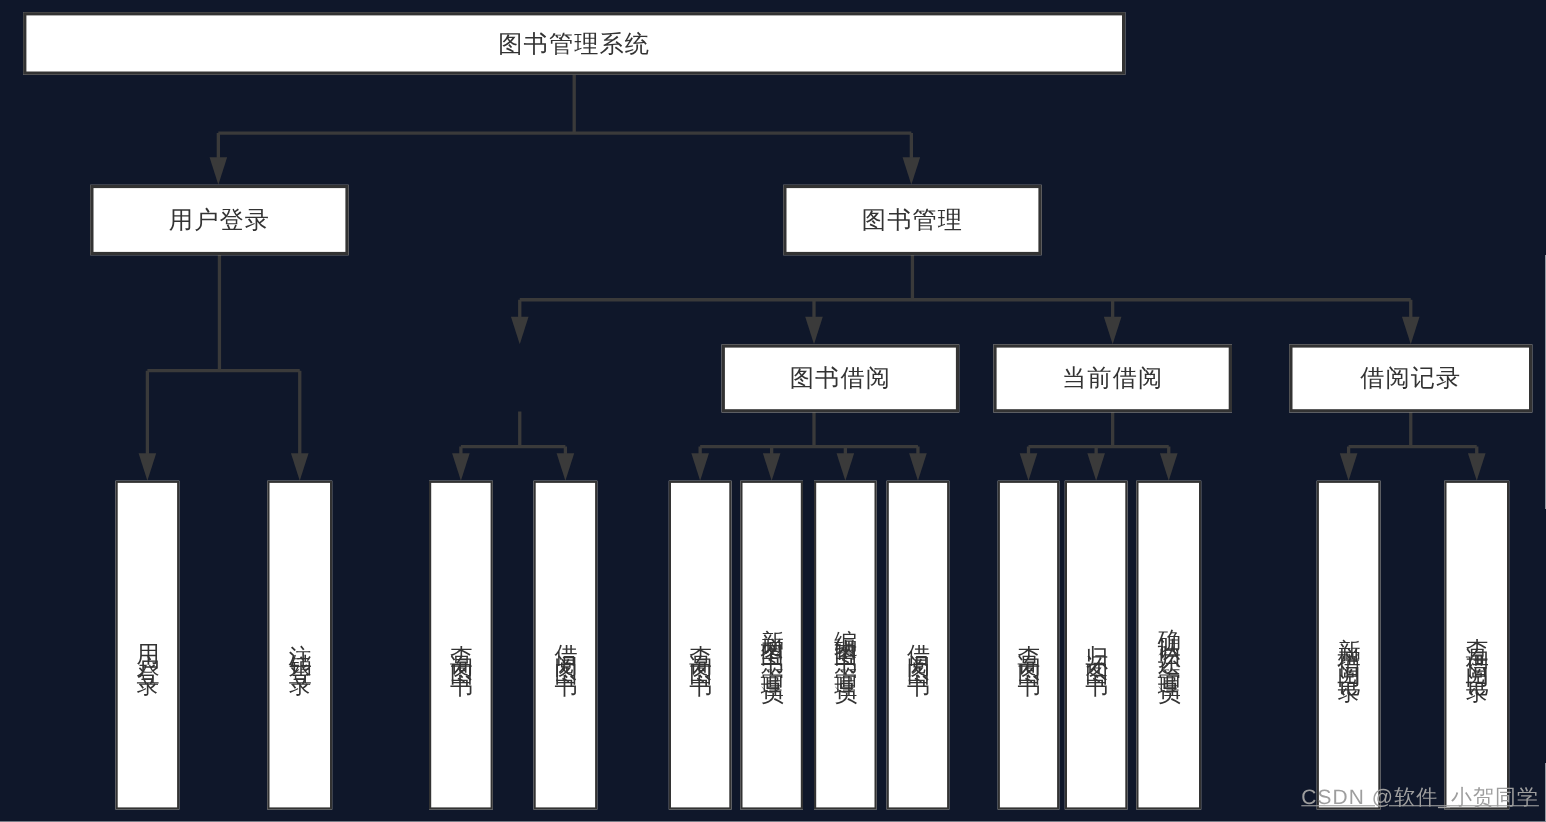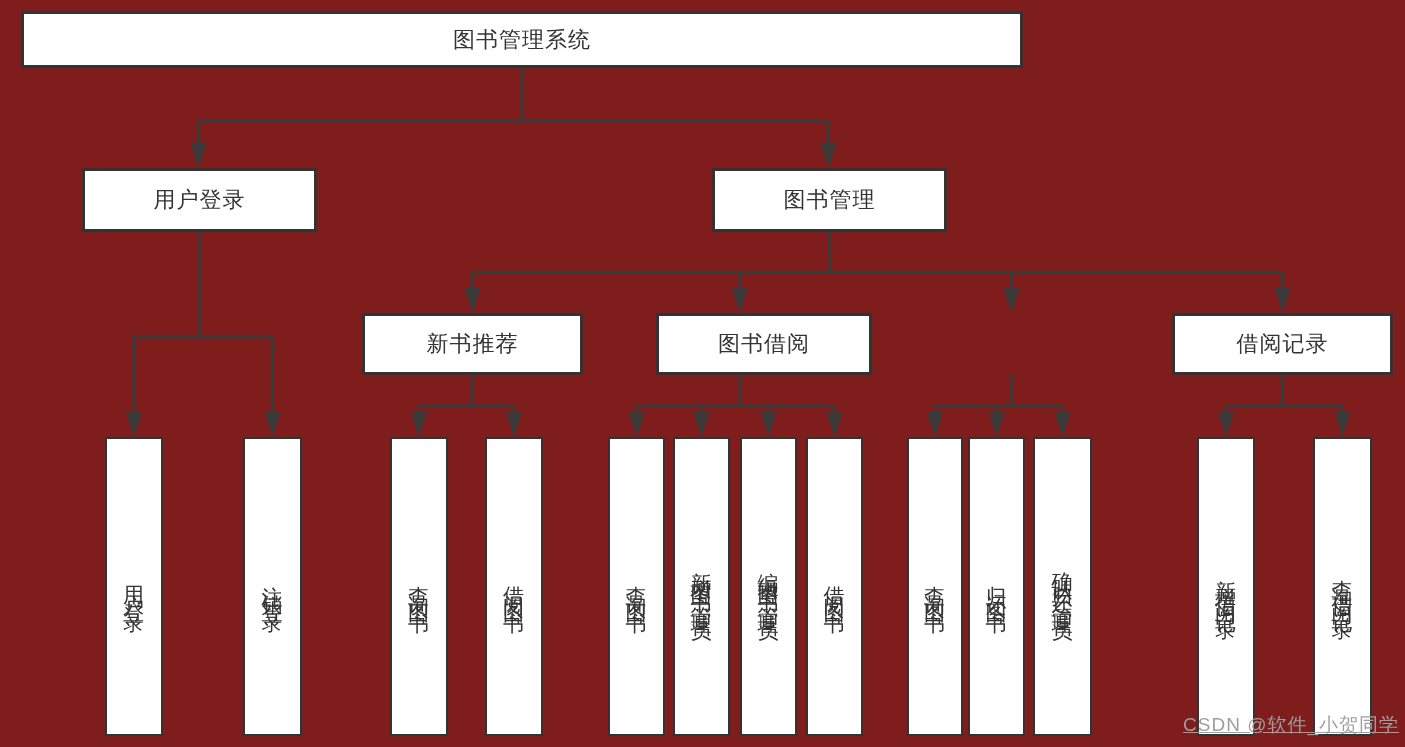--- a/index.html
+++ b/index.html
@@ -1,20 +1,20 @@
 <!DOCTYPE html>
 <html><head>
 <meta charset="utf-8">
 <style>
   html, body { margin: 0; padding: 0; background: #ffffff; }
   #stage {
     position: relative;
     width: 1405px;
     height: 747px;
-    background: #7f1d1d;
+    background: #0f172a;
     font-family: "Liberation Sans", "DejaVu Sans", sans-serif;
     overflow: hidden;
   }
   #wires {
     position: absolute;
     left: 0; top: 0;
     width: 1405px; height: 747px;
     z-index: 1;
   }
   .hbox {
@@ -95,22 +95,22 @@
       <polygon points="1226,437 1218,412 1234,412"></polygon>
       <polygon points="1342.5,437 1334.5,412 1350.5,412"></polygon>
     </g>
   </svg>
 
   <div class="hbox" style="left:21px; top:11px; width:1002px; height:57px;">图书管理系统</div>
 
   <div class="hbox" style="left:82px; top:168px; width:235px; height:64px;">用户登录</div>
   <div class="hbox" style="left:712px; top:168px; width:235px; height:64px;">图书管理</div>
 
-  <div class="hbox" style="left:362px; top:313px; width:221px; height:62px;">新书推荐</div>
   <div class="hbox" style="left:632px; top:313px; width:216px; height:62px;margin-left:24px;">图书借阅</div>
+  <div class="hbox" style="left:903px; top:313px; width:217px; height:62px;">当前借阅</div>
   <div class="hbox" style="left:1172px; top:313px; width:221px; height:62px;">借阅记录</div>
 
   <div class="vbox" style="left:105px; top:437px; width:58px; height:299px;">用户登录</div>
   <div class="vbox" style="left:243px; top:437px; width:59px; height:299px;">注销登录</div>
 
   <div class="vbox" style="left:390px; top:437px; width:58px; height:299px;">查询图书</div>
   <div class="vbox" style="left:485px; top:437px; width:58px; height:299px;">借阅图书</div>
 
   <div class="vbox" style="left:608px; top:437px; width:57px; height:299px;">查询图书</div>
   <div class="vbox" style="left:673px; top:437px; width:57px; height:299px; letter-spacing:7px;">新增图书（管理员）</div>

